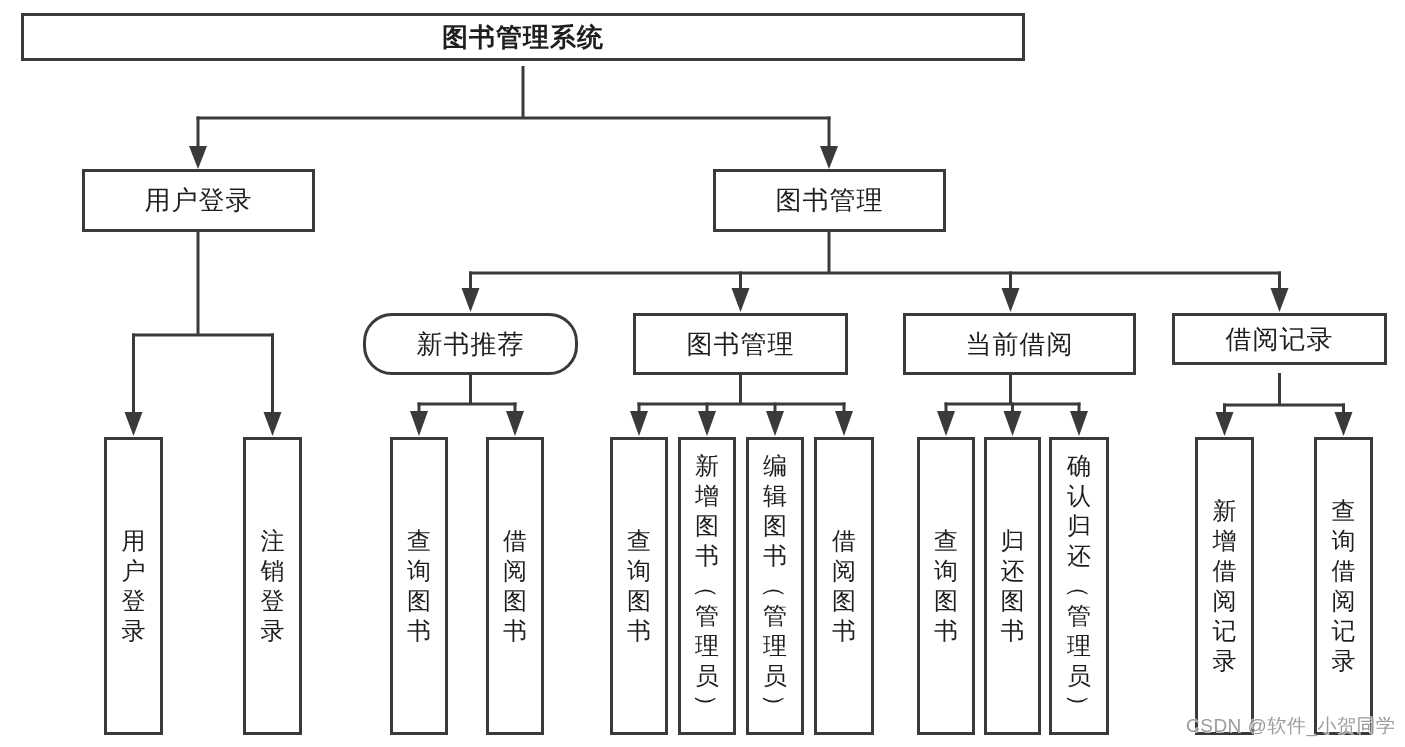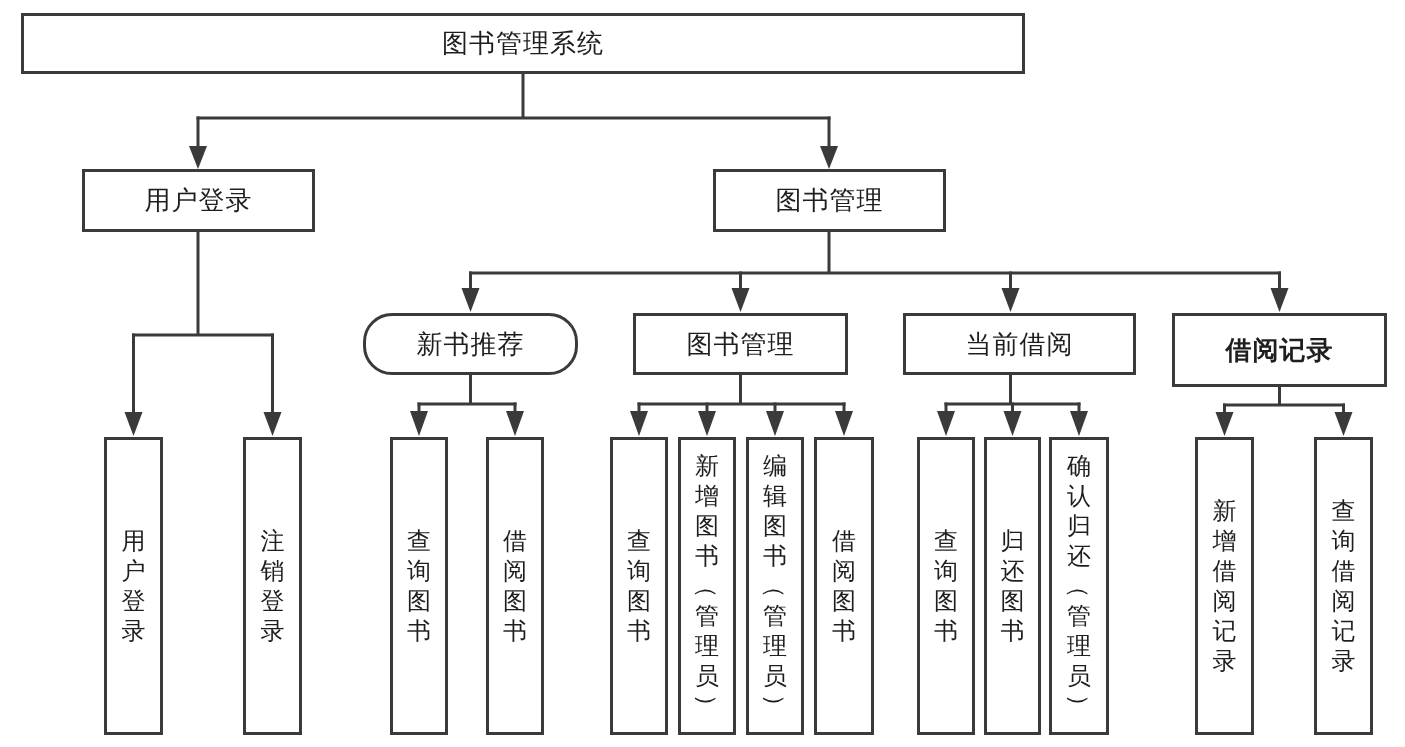--- a/index.html
+++ b/index.html
@@ -111,29 +111,29 @@
     <polygon points="1070,411 1088,411 1079,436"></polygon>
 
     <line x1="1279.5" y1="373" x2="1279.5" y2="405"></line>
     <line x1="1223" y1="405" x2="1345" y2="405"></line>
     <line x1="1224.5" y1="403.5" x2="1224.5" y2="413"></line>
     <polygon points="1215.5,412 1233.5,412 1224.5,436"></polygon>
     <line x1="1343.5" y1="403.5" x2="1343.5" y2="413"></line>
     <polygon points="1334.5,412 1352.5,412 1343.5,436"></polygon>
   </svg>
 
-  <div class="hnode" style="left:21px;top:13px;width:1004px;height:61px;">图书管理系统</div>
+  <div class="hnode" style="left:21px;top:13px;width:1004px;height:48px;font-weight:bold;">图书管理系统</div>
 
   <div class="hnode" style="left:82px;top:169px;width:233px;height:63px;">用户登录</div>
   <div class="hnode" style="left:713px;top:169px;width:233px;height:63px;">图书管理</div>
 
   <div class="hnode" style="left:363px;top:313px;width:215px;height:62px;border-radius:29px;">新书推荐</div>
   <div class="hnode" style="left:633px;top:313px;width:215px;height:62px;">图书管理</div>
   <div class="hnode" style="left:903px;top:313px;width:233px;height:62px;">当前借阅</div>
-  <div class="hnode" style="left:1172px;top:313px;width:215px;height:74px;font-weight:bold;">借阅记录</div>
+  <div class="hnode" style="left:1172px;top:313px;width:215px;height:52px;">借阅记录</div>
 
   <div class="vnode" style="left:104px;width:59px;">
       <span>用</span>
       <span>户</span>
       <span>登</span>
       <span>录</span>
     </div>
   <div class="vnode" style="left:243px;width:59px;">
       <span>注</span>
       <span>销</span>
@@ -223,13 +223,14 @@
     </div>
   <div class="vnode" style="left:1314px;width:59px;">
       <span>查</span>
       <span>询</span>
       <span>借</span>
       <span>阅</span>
       <span>记</span>
       <span>录</span>
     </div>
 
+  <div id="watermark">CSDN @软件_小贺同学</div>
 </div>
 
 </body></html>

